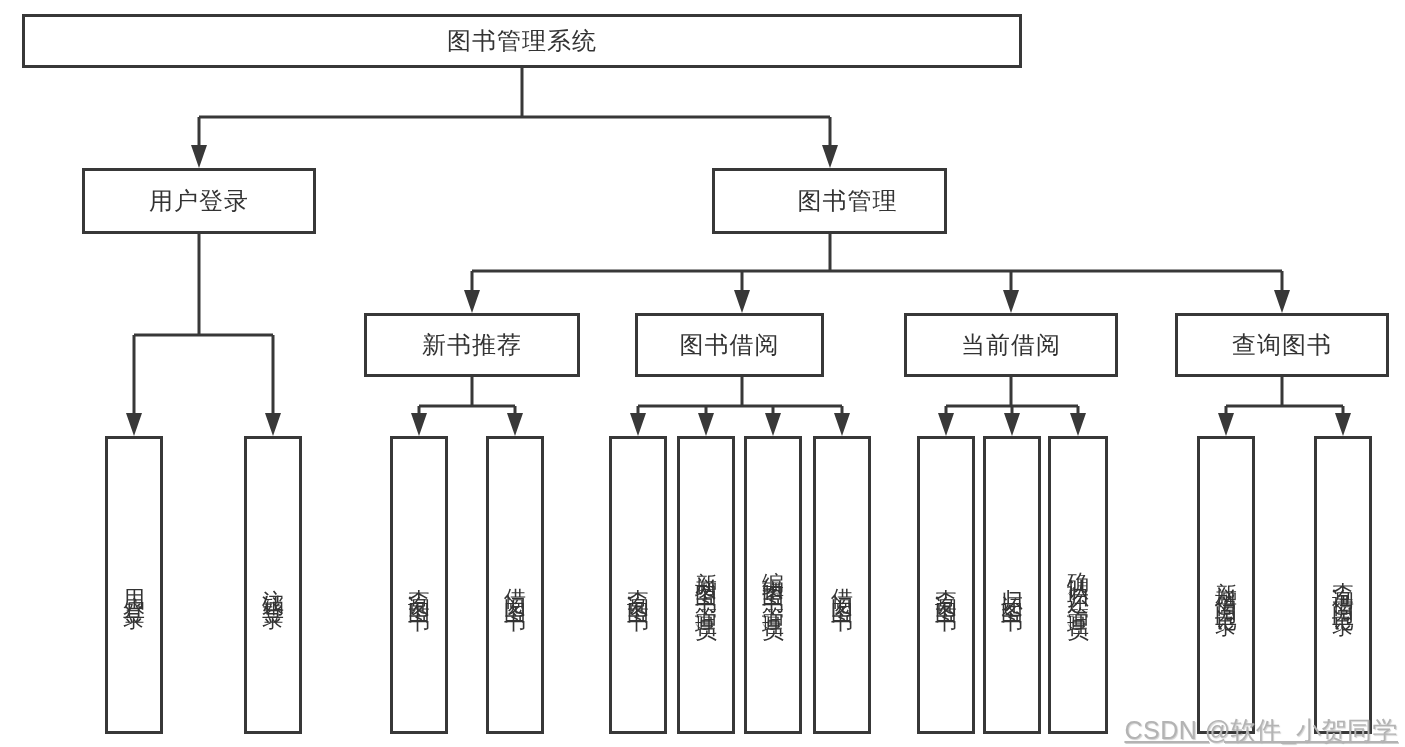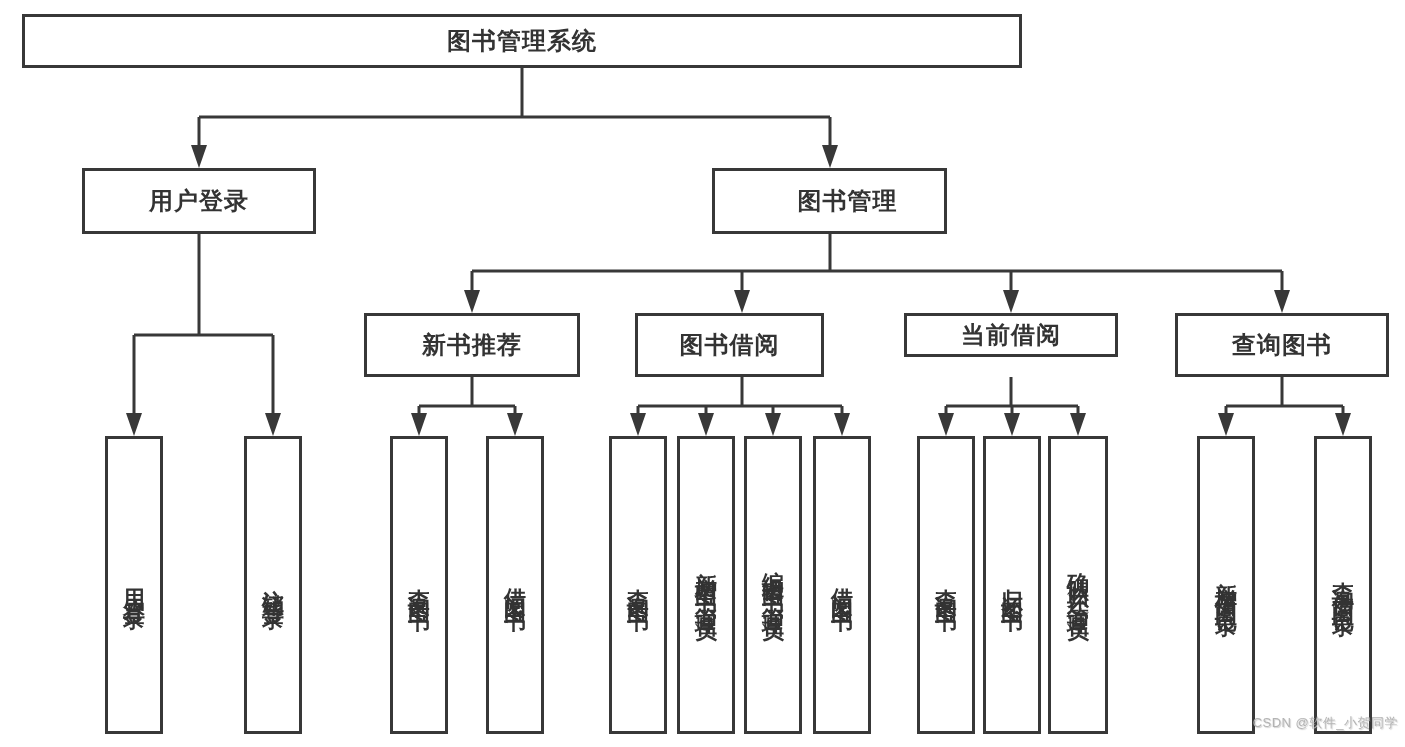--- a/index.html
+++ b/index.html
@@ -23,41 +23,41 @@
     background: #ffffff;
     border: 3px solid #383838;
     color: #333333;
     display: flex;
     align-items: center;
     justify-content: center;
     font-size: 24px;
     letter-spacing: 1px;
     line-height: 1;
     text-align: center;
-    font-weight: bold;
   }
   .leaf {
     font-size: 22px;
   }
   .leaf .vtext {
     writing-mode: vertical-rl;
     text-orientation: mixed;
     letter-spacing: 7px;
     line-height: 1;
     white-space: nowrap;
   }
   #watermark {
     position: absolute;
     top: 714px;
     right: 7px;
     color: #b3b3b3;
-    font-size: 13px;
+    font-size: 25px;
     letter-spacing: 0.5px;
     text-shadow: 1px 1px 1px rgba(120,120,120,0.35);
     white-space: nowrap;
+    text-decoration: underline;
   }
 </style>
 </head>
 <body>
 
 <div id="stage">
 
   <svg id="connectors" viewBox="0 0 1405 747" xmlns="http://www.w3.org/2000/svg">
     <g stroke="#383838" stroke-width="3" fill="none">
 
@@ -108,21 +108,21 @@
   <div class="box" style="left:712px; top:168px; width:235px; height:66px;padding-left:36px;">
     <span>图书管理</span>
   </div>
 
   <div class="box" style="left:364px; top:313px; width:216px; height:64px;text-align:right;">
     <span>新书推荐</span>
   </div>
   <div class="box" style="left:635px; top:313px; width:189px; height:64px;">
     <span>图书借阅</span>
   </div>
-  <div class="box" style="left:904px; top:313px; width:214px; height:44px;">
+  <div class="box" style="left:904px; top:313px; width:214px; height:64px;">
     <span>当前借阅</span>
   </div>
   <div class="box" style="left:1175px; top:313px; width:214px; height:64px;">
     <span>查询图书</span>
   </div>
 
   <div class="box leaf" style="left:105px; top:436px; width:58px; height:298px;">
     <span class="vtext">用户登录</span>
   </div>
   <div class="box leaf" style="left:244px; top:436px; width:58px; height:298px;">

